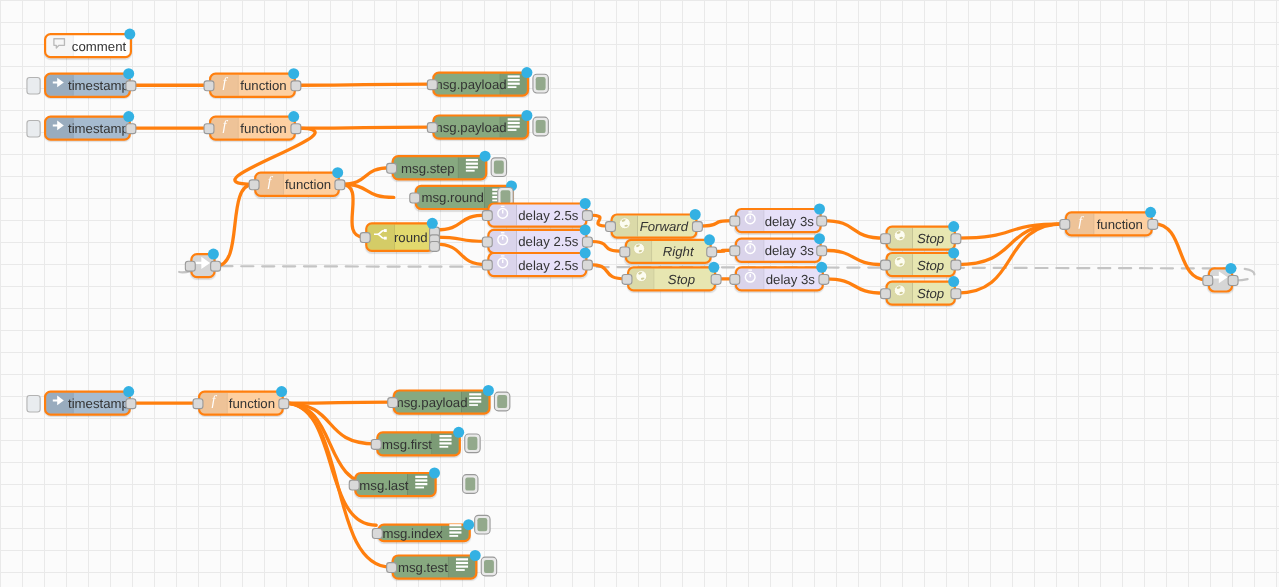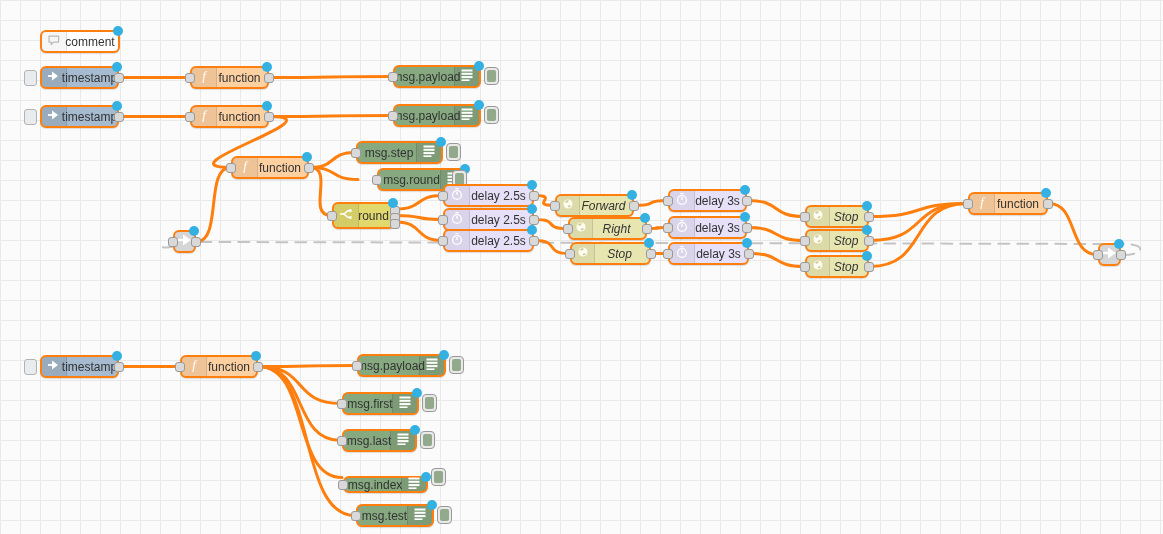--- a/index.html
+++ b/index.html
@@ -462,21 +462,21 @@
               <rect x="1.5" y="11.4" width="8" height="1.6" fill="#fff"></rect>
             </svg></span>
         </div>
         <span class="lbl before-icon">msg.first</span>
         <div class="port pin"></div>
         <div class="dot"></div>
       </div>
       <div class="debug-btn" style="left: 422px; top: 394px; position: absolute;">
         <div class="inner"></div>
       </div>
-      <div class="node t-debug" style="left: 342px; top: 429px; width: 75px; height: 23px;">
+      <div class="node t-debug" style="left: 322px; top: 429px; width: 75px; height: 23px;">
         <div class="strip right">
           <span><svg width="14" height="14" viewBox="0 0 14 14">
               <rect x="1.5" y="1.5" width="11" height="2" fill="#fff"></rect>
               <rect x="1.5" y="4.8" width="11" height="2" fill="#fff"></rect>
               <rect x="1.5" y="8.1" width="11" height="2" fill="#fff"></rect>
               <rect x="1.5" y="11.4" width="8" height="1.6" fill="#fff"></rect>
             </svg></span>
         </div>
         <span class="lbl before-icon">msg.last</span>
         <div class="port pin"></div>

